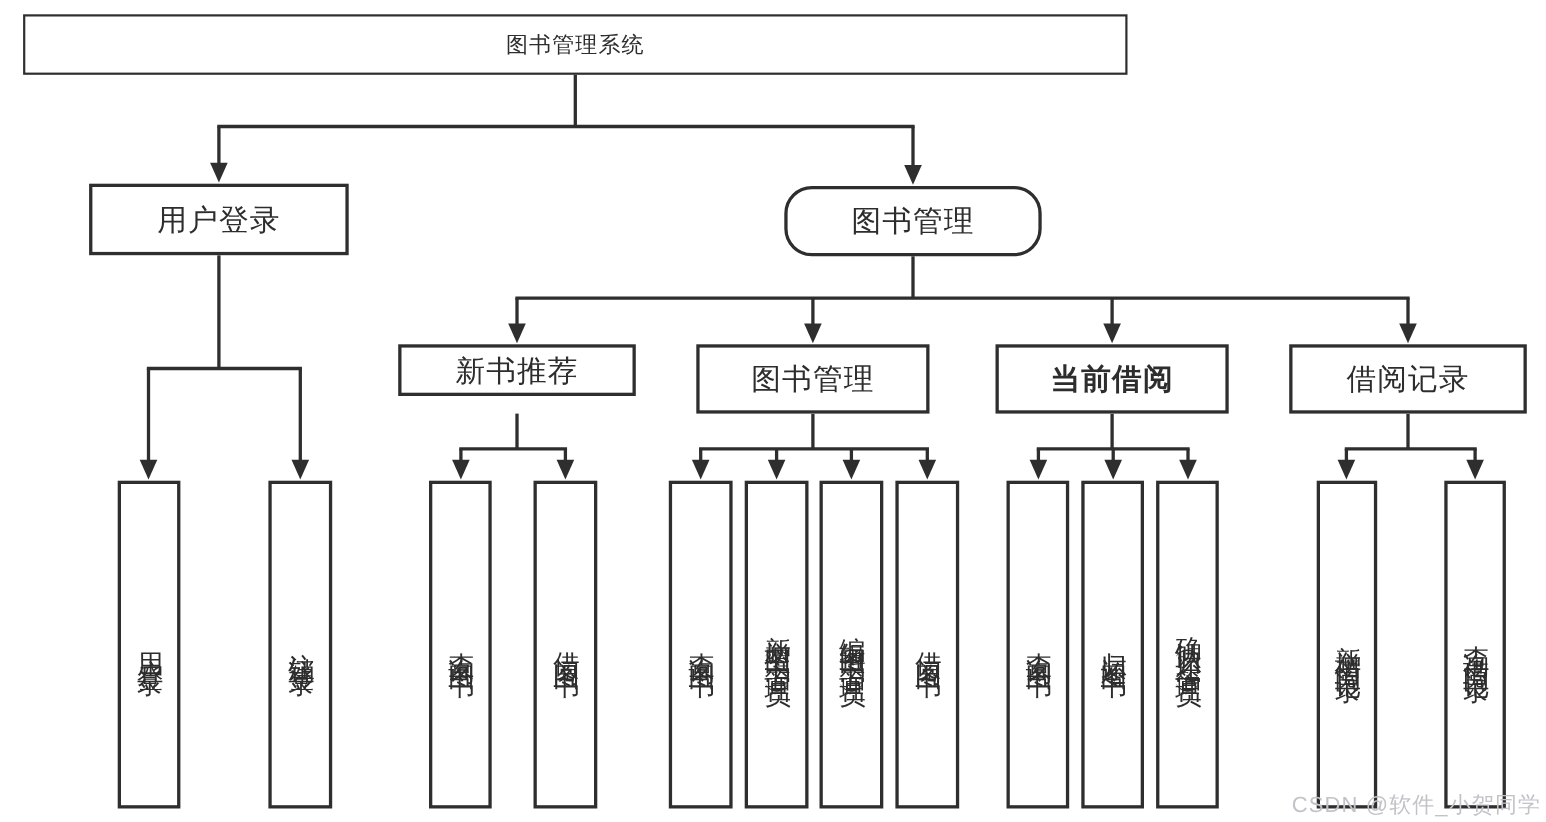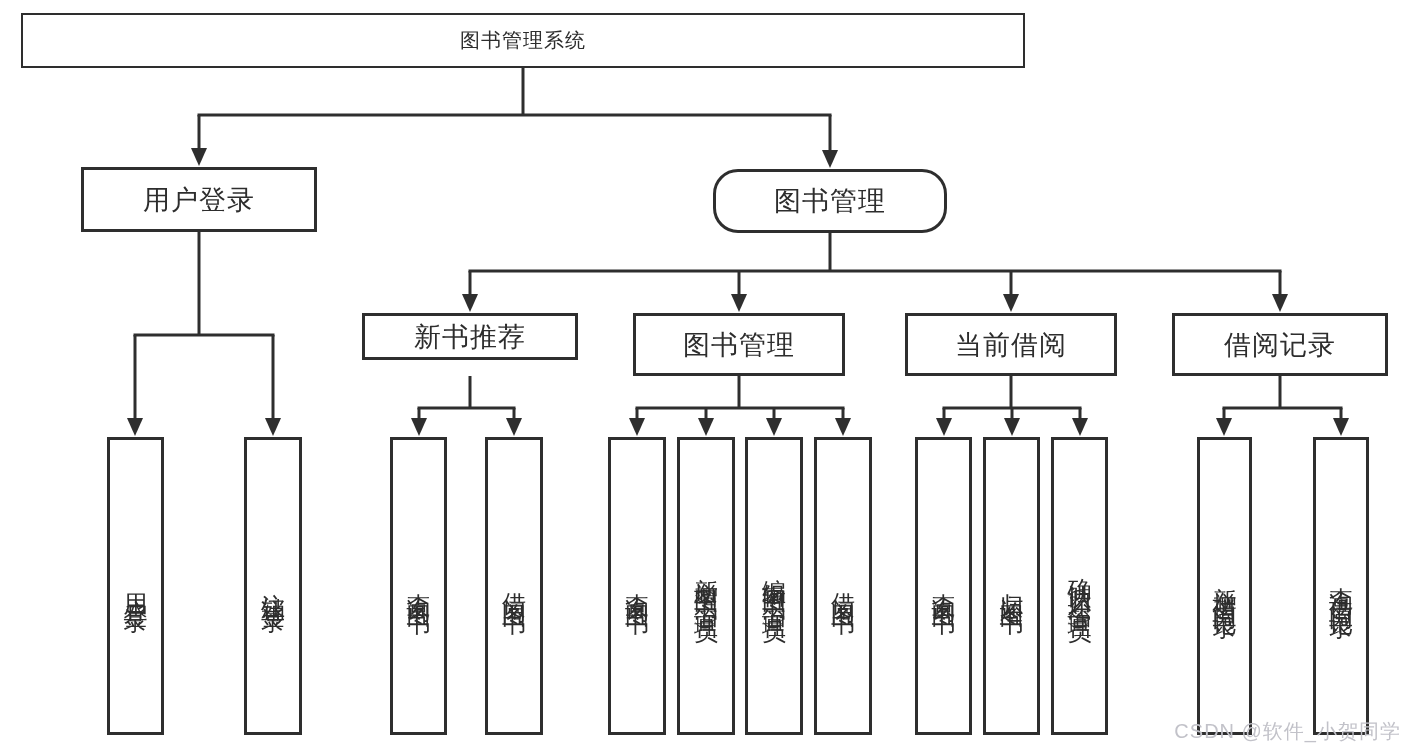--- a/index.html
+++ b/index.html
@@ -21,21 +21,21 @@
   .vtext{
     writing-mode:vertical-rl;text-orientation:mixed;
     font-size:24px;letter-spacing:6px;line-height:1;color:#2d2d2d;
   }
   
   .n-root{left:21px;top:13px;width:1004px;height:55px;}
   .n-user-login{left:81px;top:167px;width:236px;height:65px;}
   .n-book-mgmt{left:713px;top:169px;width:234px;height:64px;border-radius:25px;}
   .n-new-book-rec{left:362px;top:313px;width:216px;height:47px;}
   .n-book-borrow{left:633px;top:313px;width:212px;height:63px;}
-  .n-current-borrow{left:905px;top:313px;width:212px;height:63px;}
+  .n-current-borrow{left:905px;top:313px;width:212px;height:63px;font-weight:bold;}
   .n-borrow-records{left:1172px;top:313px;width:216px;height:63px;}
   
   .l-user-login{left:107px;width:57px;}
   .l-logout{left:244px;width:58px;}
   .l-rec-query{left:390px;width:57px;}
   .l-rec-borrow{left:485px;width:58px;}
   .l-bb-query{left:608px;width:58px;}
   .l-bb-add{left:677px;width:58px;}
   .l-bb-edit{left:745px;width:58px;}
   .l-bb-borrow{left:814px;width:58px;}

